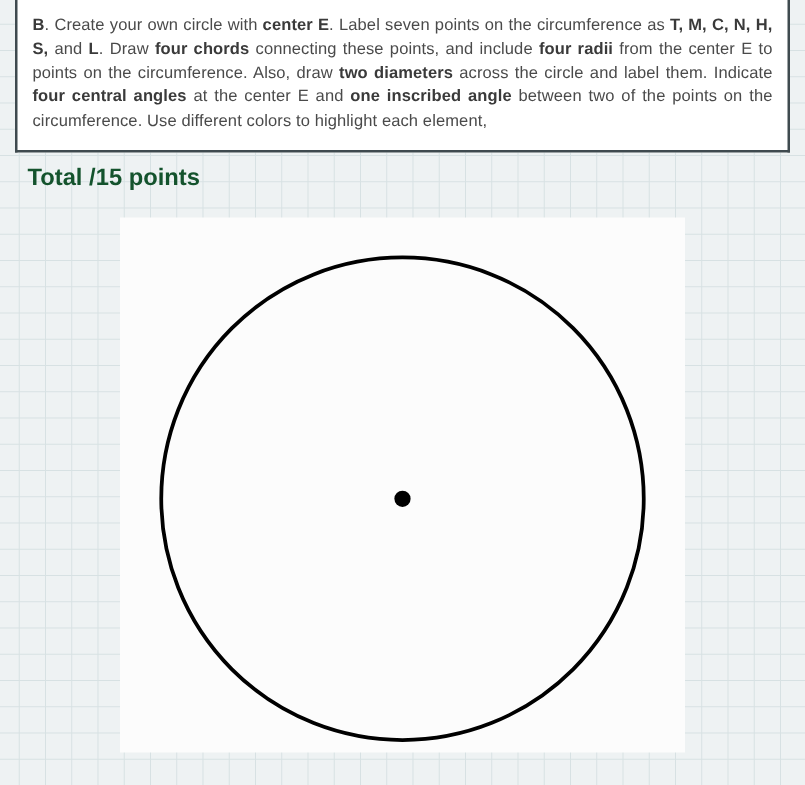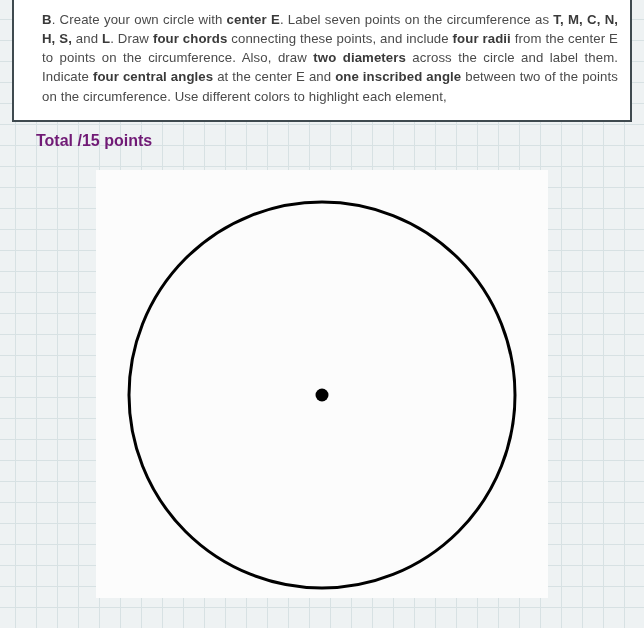--- a/index.html
+++ b/index.html
@@ -14,32 +14,32 @@
     background-size: 21px 21px;
     background-position: -6px -2px;
     color: #4a4a4a;
     overflow: hidden;
   }
   .instruction-box {
     margin: 0 12px 0 12px;
     background: #ffffff;
     border: 2px solid #3f4a4f;
     border-top: none;
-    padding: 10px 12px 14px 28px;
+    padding: 10px 12px 14px 12px;
     font-size: 13.2px;
     line-height: 1.45;
     text-align: justify;
     letter-spacing: 0.1px;
   }
   .instruction-box b { font-weight: 700; color: #3a3a3a; }
   .points-label {
-    margin: 10px 0 0 36px;
-    font-size: 16px;
+    margin: 10px 0 0 22px;
+    font-size: 19px;
     font-weight: 700;
-    color: #701a75;
+    color: #14532d;
   }
   .work-area {
     margin: 20px auto 0 auto;
     width: 452px;
     height: 428px;
     background: #fcfcfc;
     position: relative;
   }
   .work-area svg {
     display: block;

